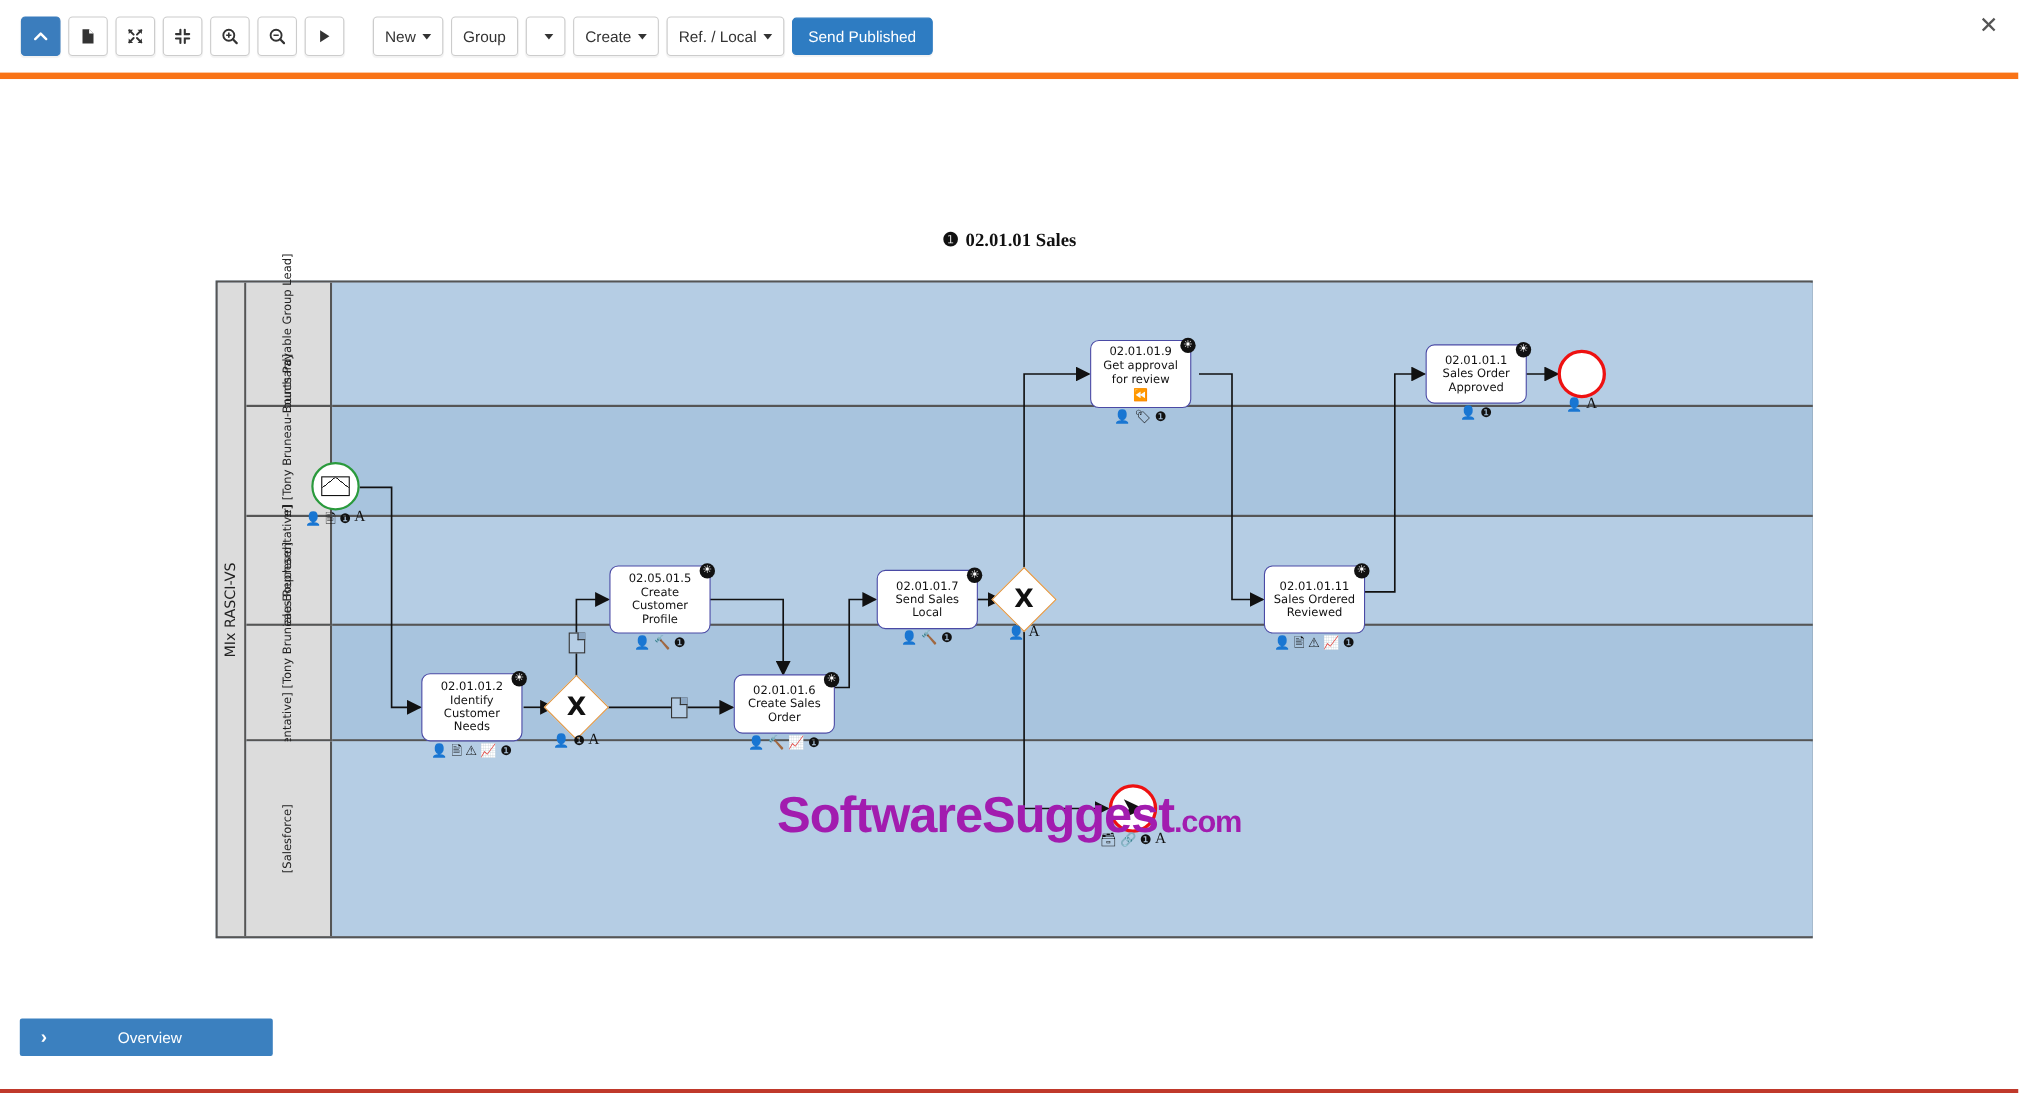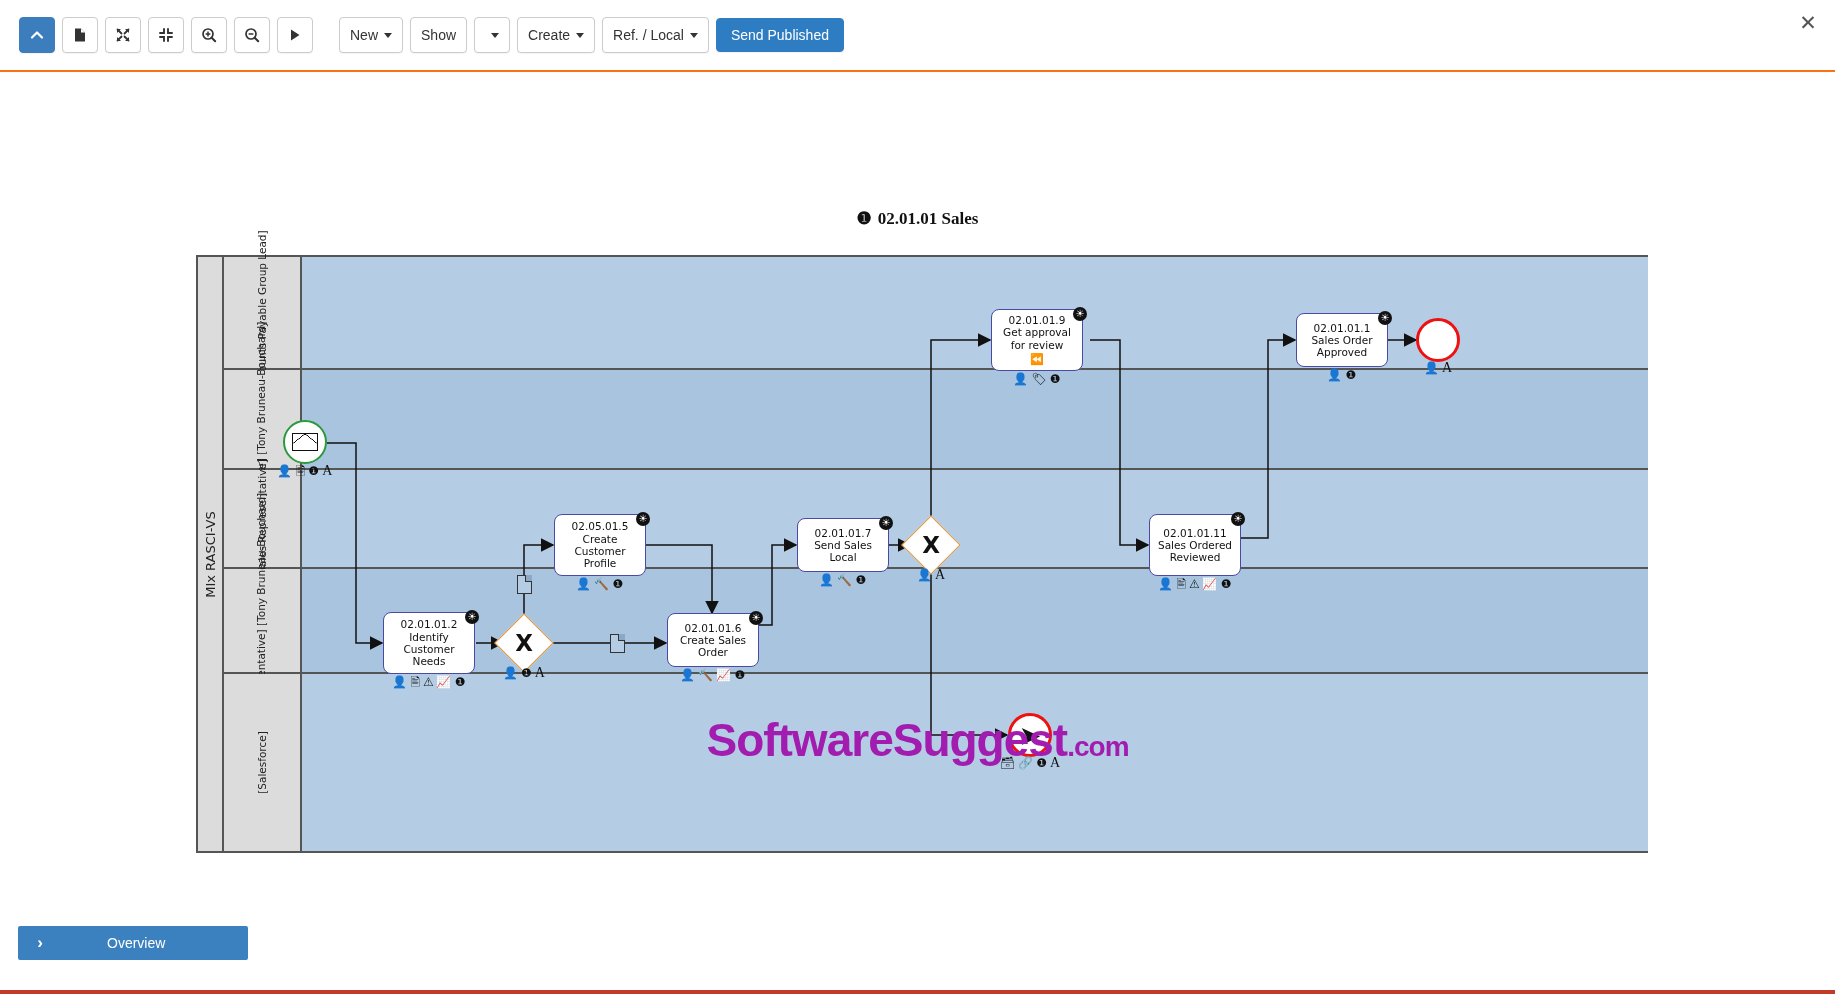--- a/index.html
+++ b/index.html
@@ -9,21 +9,21 @@
     background: #ffffff;
     font-family: "Liberation Sans", sans-serif;
     overflow: hidden;
   }
   #app { position: relative; width: 1835px; height: 994px; background:#fff; }
 
   
   .toolbar {
     position: absolute; top: 0; left: 0; width: 1835px; height: 72px;
     background: #ffffff;
-    border-bottom: 2px solid #f97316;
+    border-bottom: 6px solid #f97316;
     display: flex; align-items: center; padding-left: 19px; gap: 7px;
   }
   .tb-btn {
     height: 36px; min-width: 36px;
     border: 1px solid #cccccc; border-radius: 4px;
     background: #ffffff; color: #333333;
     display: flex; align-items: center; justify-content: center;
     font-size: 14px; padding: 0 10px; cursor: pointer;
     box-shadow: 0 1px 1px rgba(0,0,0,.05);
     white-space: nowrap;
@@ -248,21 +248,21 @@
     </div>
 
     <div class="tb-gap"></div>
 
     <div class="tb-btn">
       <span>New</span>
       <span class="caret"></span>
     </div>
 
     <div class="tb-btn">
-      <span>Show</span>
+      <span>Group</span>
     </div>
 
     <div class="tb-btn icon-only">
       <span class="caret"></span>
     </div>
 
     <div class="tb-btn">
       <span>Create</span>
       <span class="caret"></span>
     </div>

